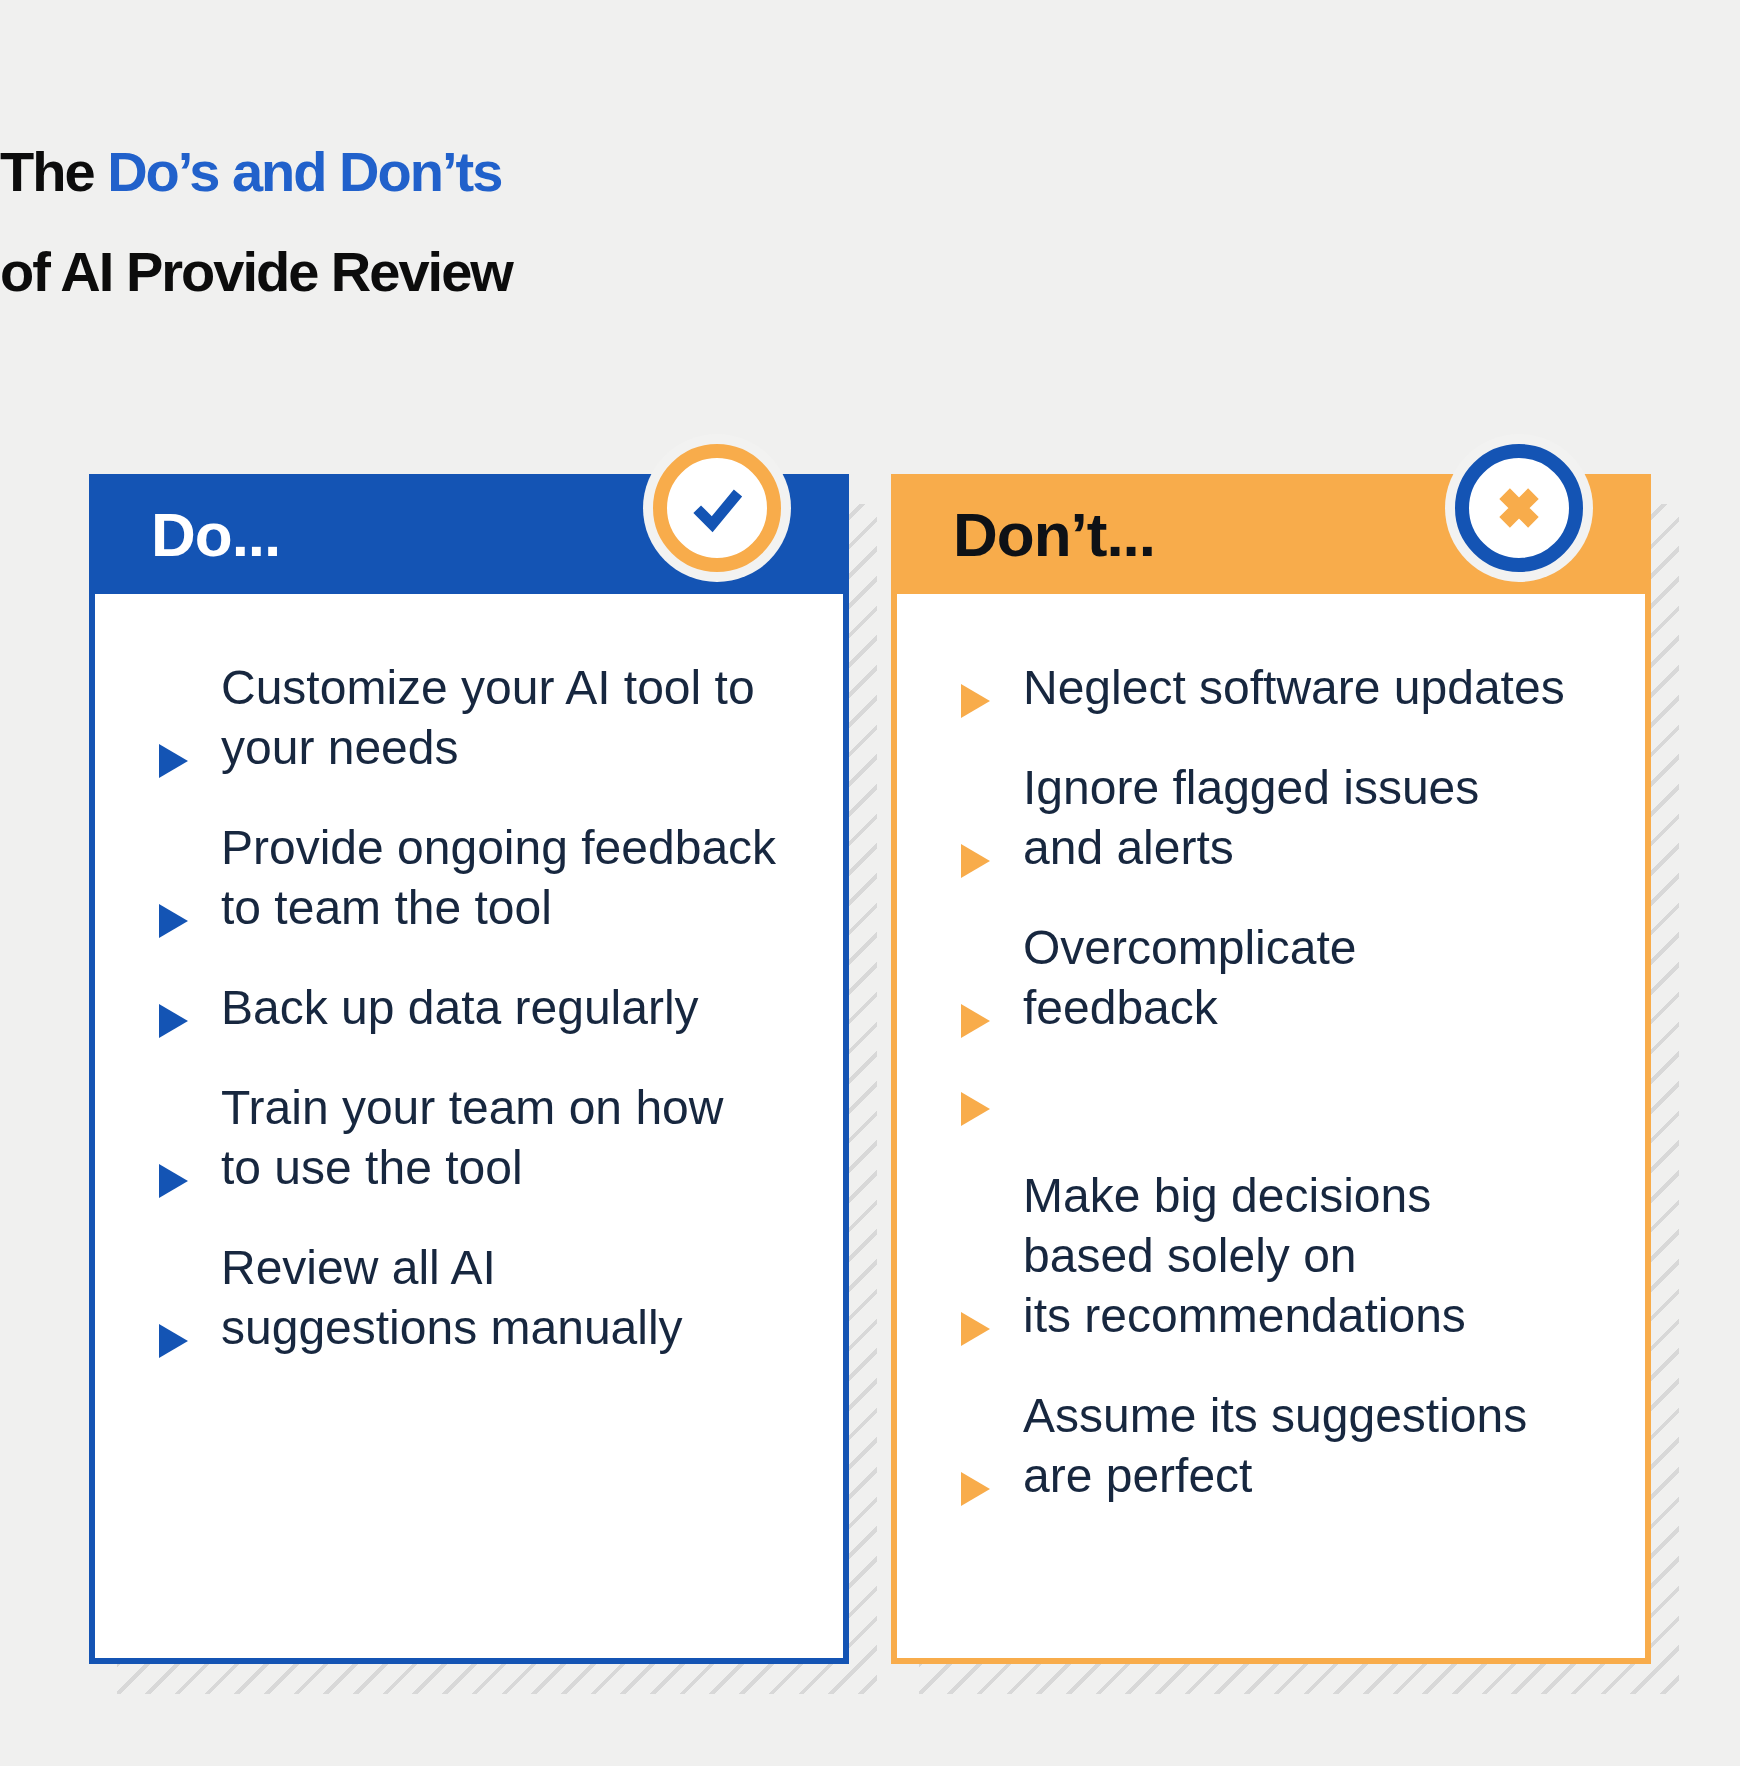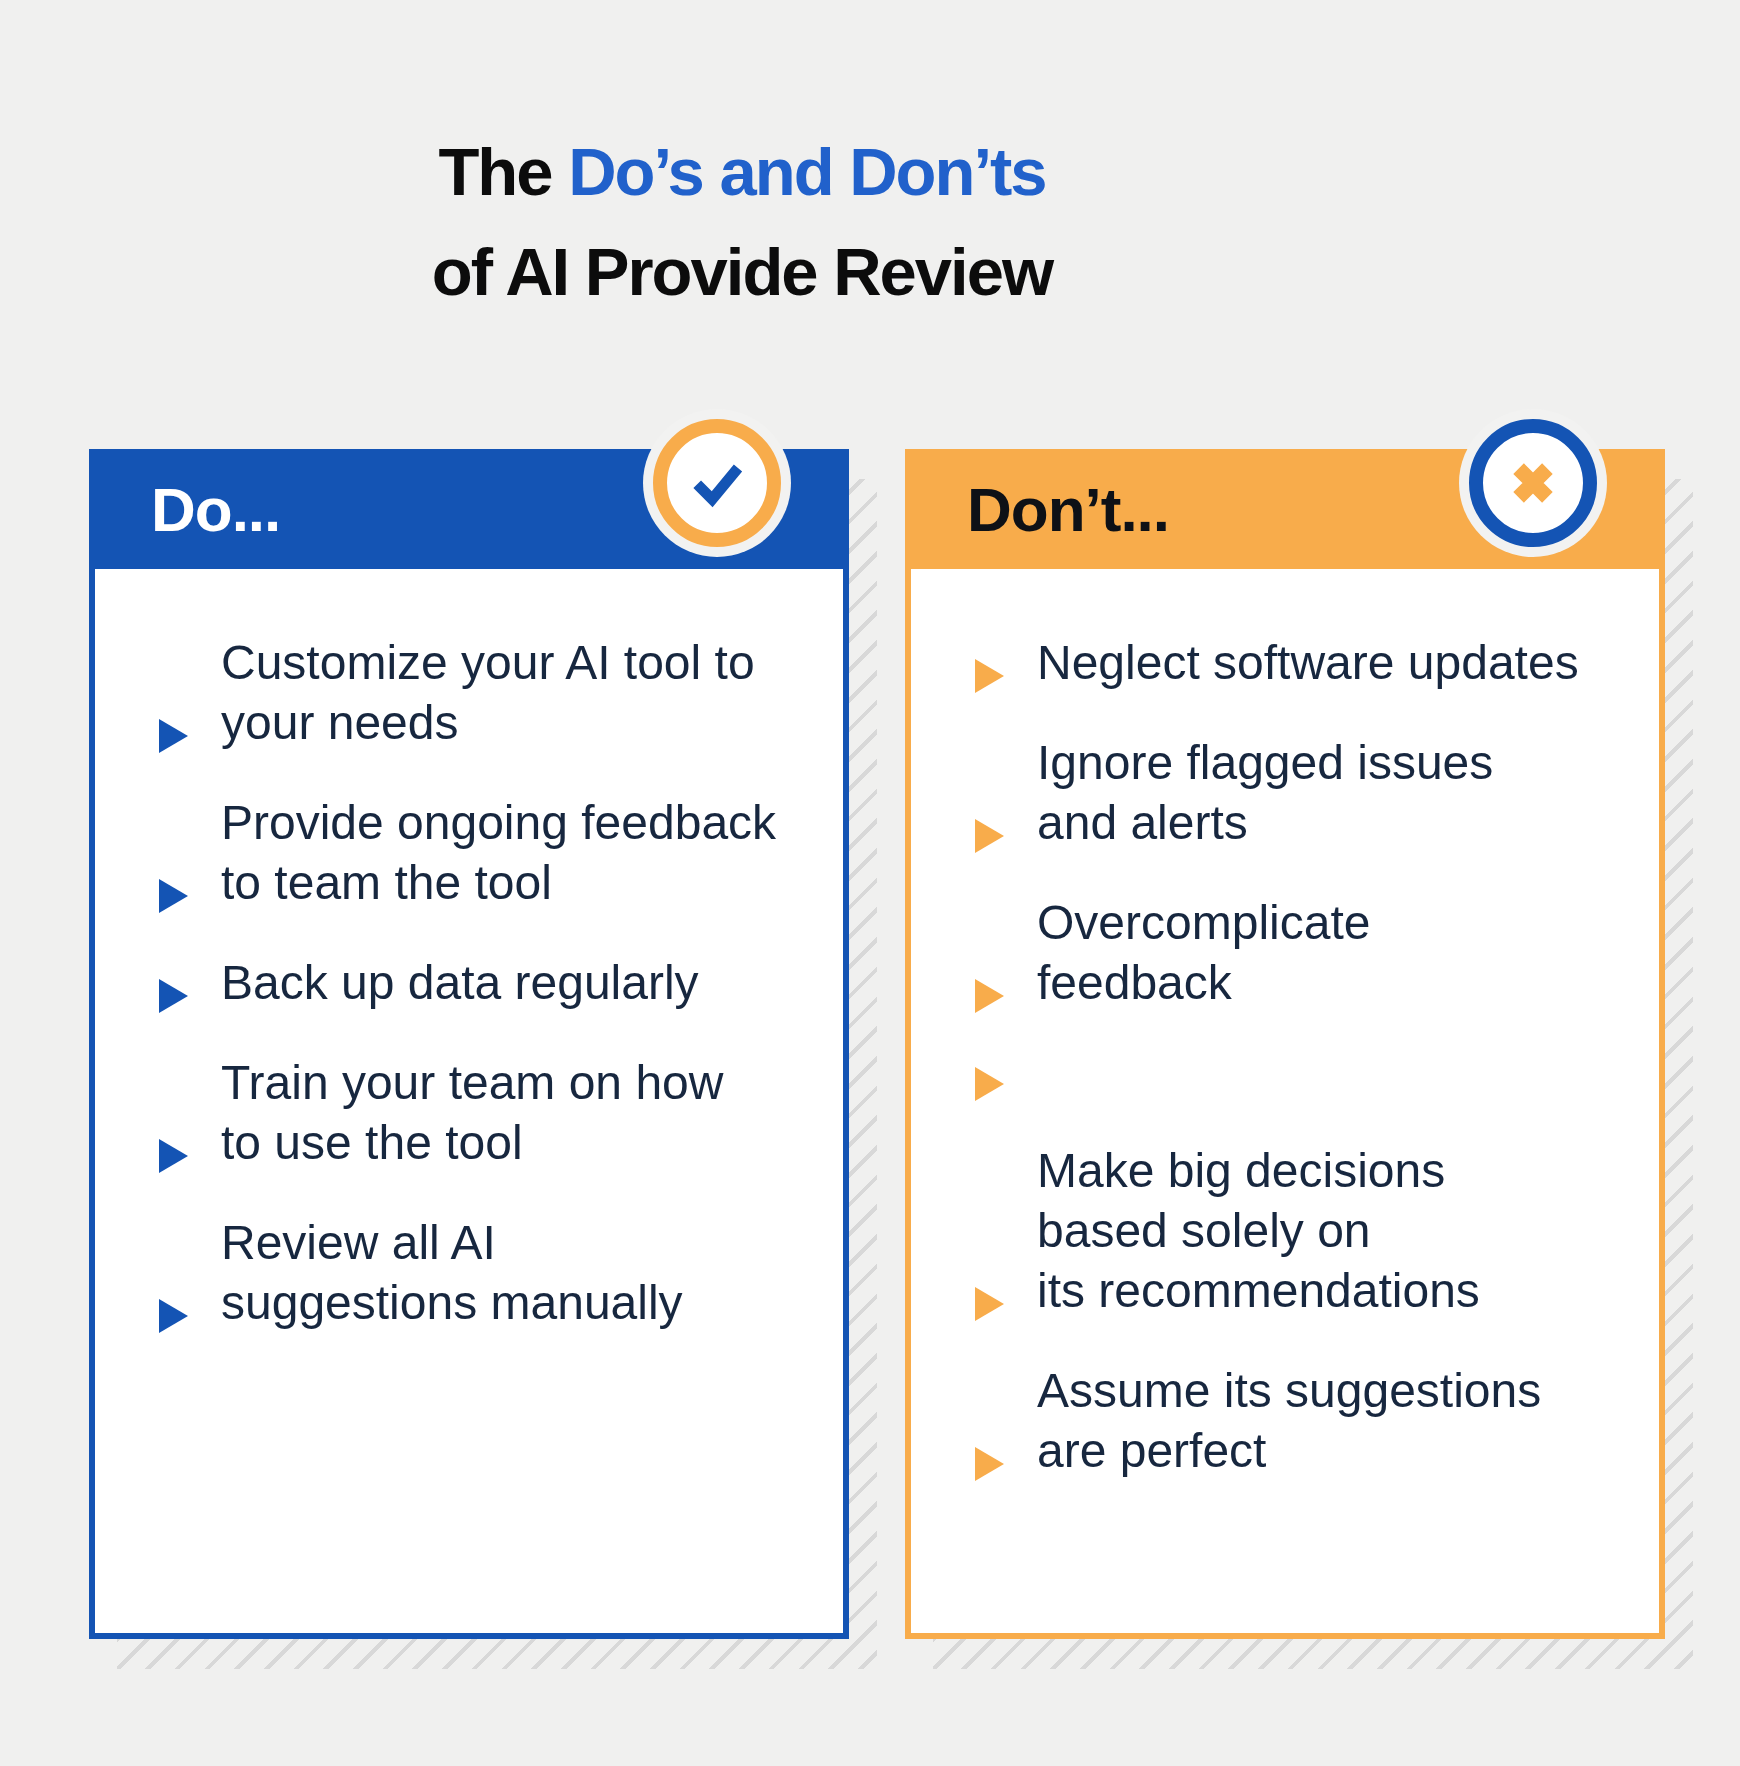--- a/index.html
+++ b/index.html
@@ -16,34 +16,33 @@
   body{
     background:var(--bg);
     font-family:"Liberation Sans", sans-serif;
     position:relative;
     overflow:hidden;
   }
   
   .title{
     position:absolute;
     top:122px;left:0;width:1484px;
-    text-align:center;
-    font-size:67px;
+    font-size:56px;
     font-weight:bold;
     line-height:100px;
     letter-spacing:-2px;
     color:#0C0C0C;
   }
   .title .hl{color:var(--title-blue);}
   
   .cards{
     position:absolute;
-    top:449px;left:89px;
+    top:474px;left:89px;
     display:flex;
-    gap:56px;
+    gap:42px;
   }
   .card-wrap{
     position:relative;
     width:760px;
     height:1190px;
   }
   .card-shadow{
     position:absolute;
     left:28px;top:30px;
     width:760px;height:1190px;

